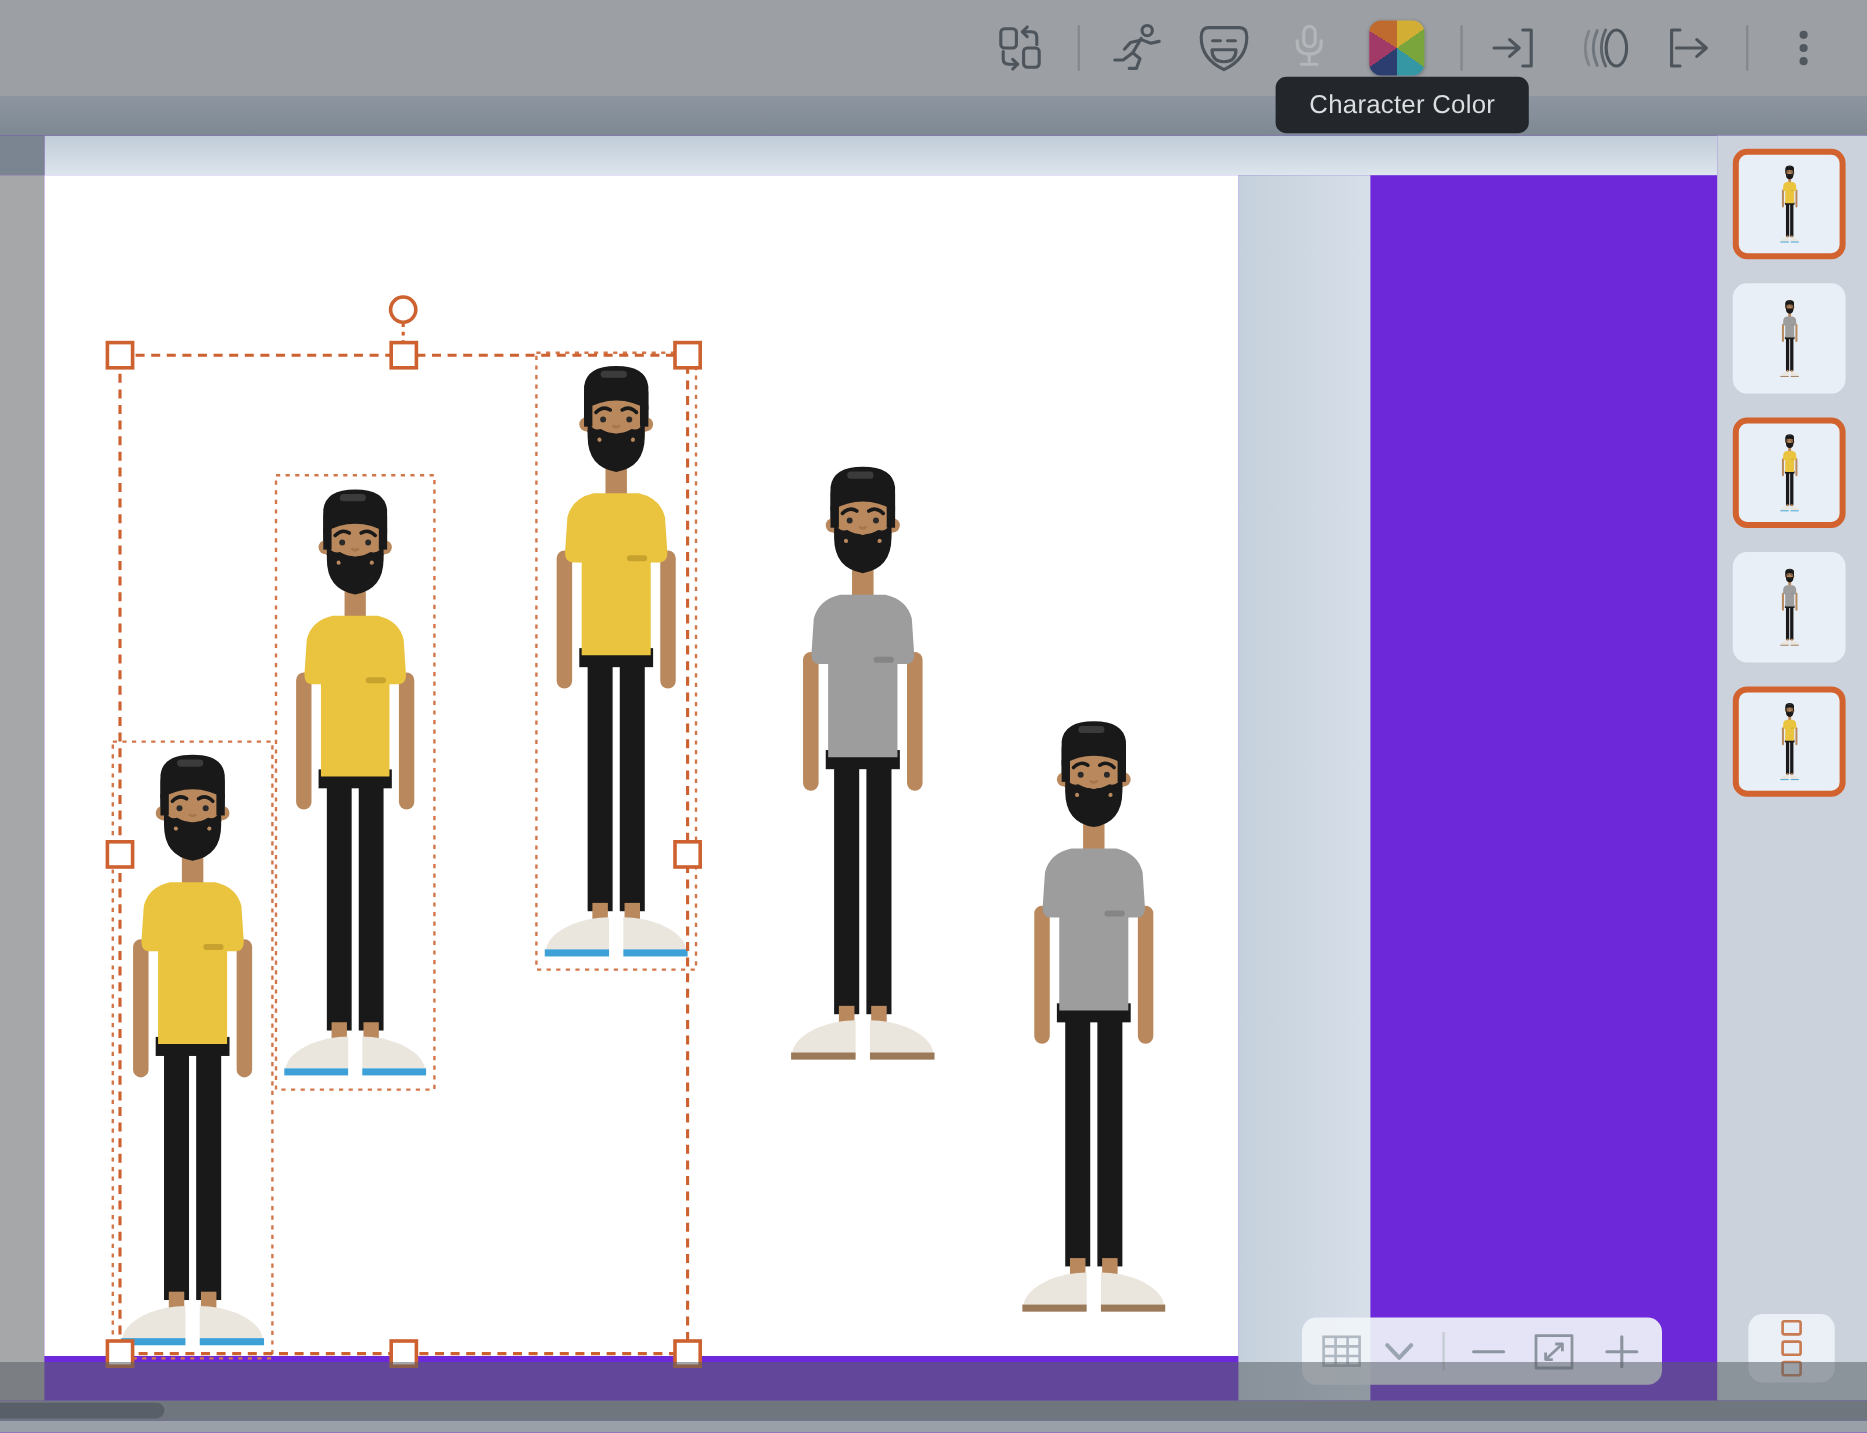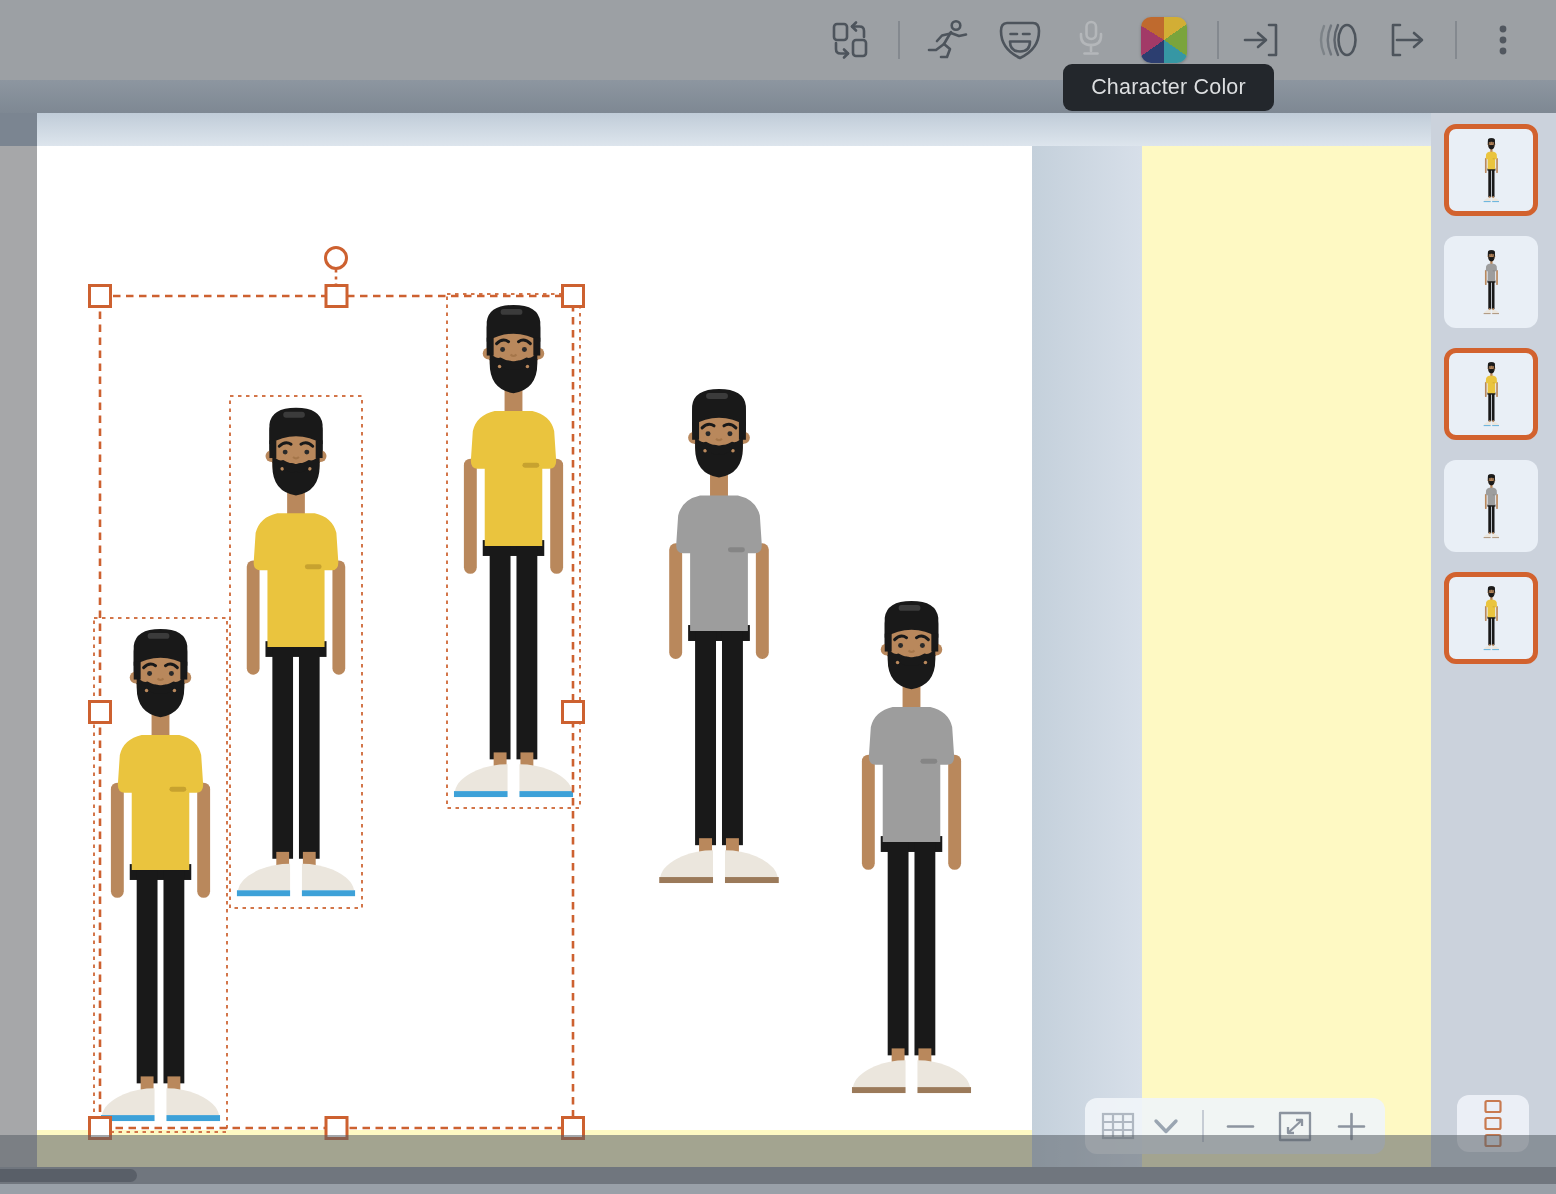--- a/index.html
+++ b/index.html
@@ -1,16 +1,16 @@
 <!DOCTYPE html>
 <html><head>
 <meta charset="utf-8">
 <style>
   html,body{margin:0;padding:0;background:#9ca0a4;font-family:"Liberation Sans",sans-serif;}
-  #root{position:relative;width:1556px;height:1194px;overflow:hidden;background:#fef9c3;}
+  #root{position:relative;width:1556px;height:1194px;overflow:hidden;background:#6d28d9;}
 
   
   .toolbar{position:absolute;left:0;top:0;width:1556px;height:80px;background:#9ca0a4;z-index:35;}
   .tb-icon{position:absolute;top:18px;width:44px;height:44px;display:flex;align-items:center;justify-content:center;}
   .tb-icon svg{width:44px;height:44px;}
   .tb-divider{position:absolute;top:21px;width:2px;height:38px;background:#84898f;}
   .color-chip{position:absolute;top:17px;width:46px;height:46px;border-radius:10px;
     background:conic-gradient(from 0deg at 50% 50%,
       #d2ae35 0deg 55deg,#7aa43c 55deg 125deg,#3697a4 125deg 180deg,
       #2c3e70 180deg 235deg,#a23a67 235deg 302deg,#bf6a2e 302deg 360deg);

